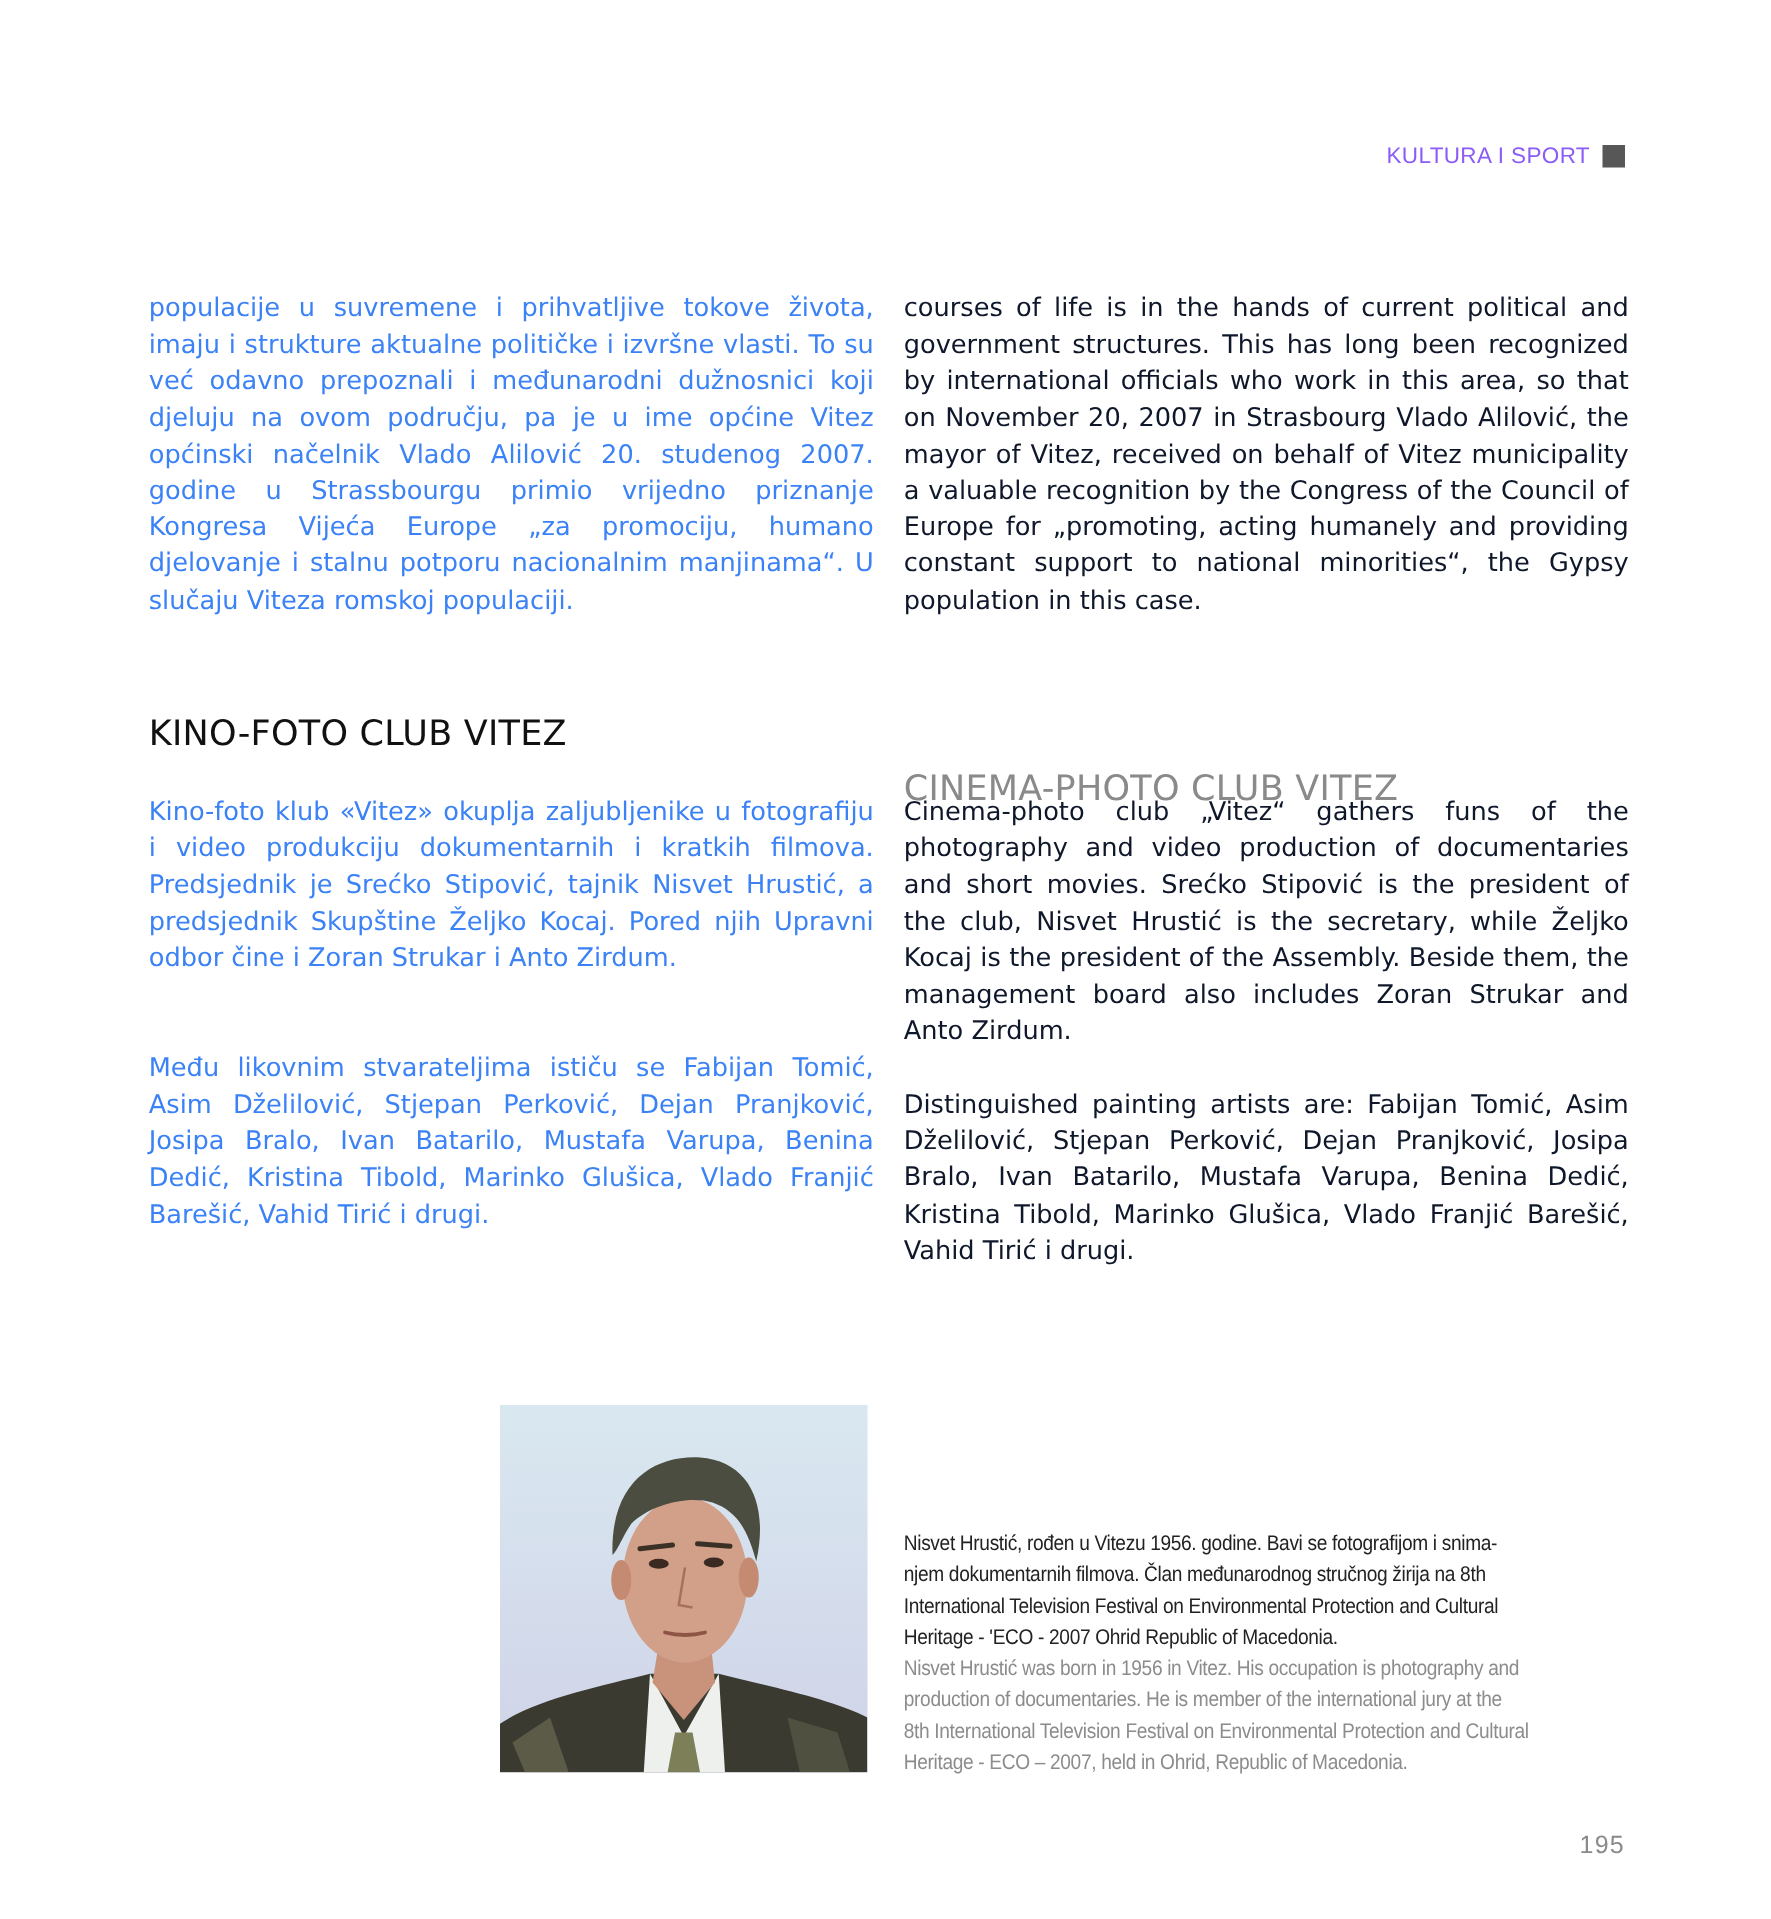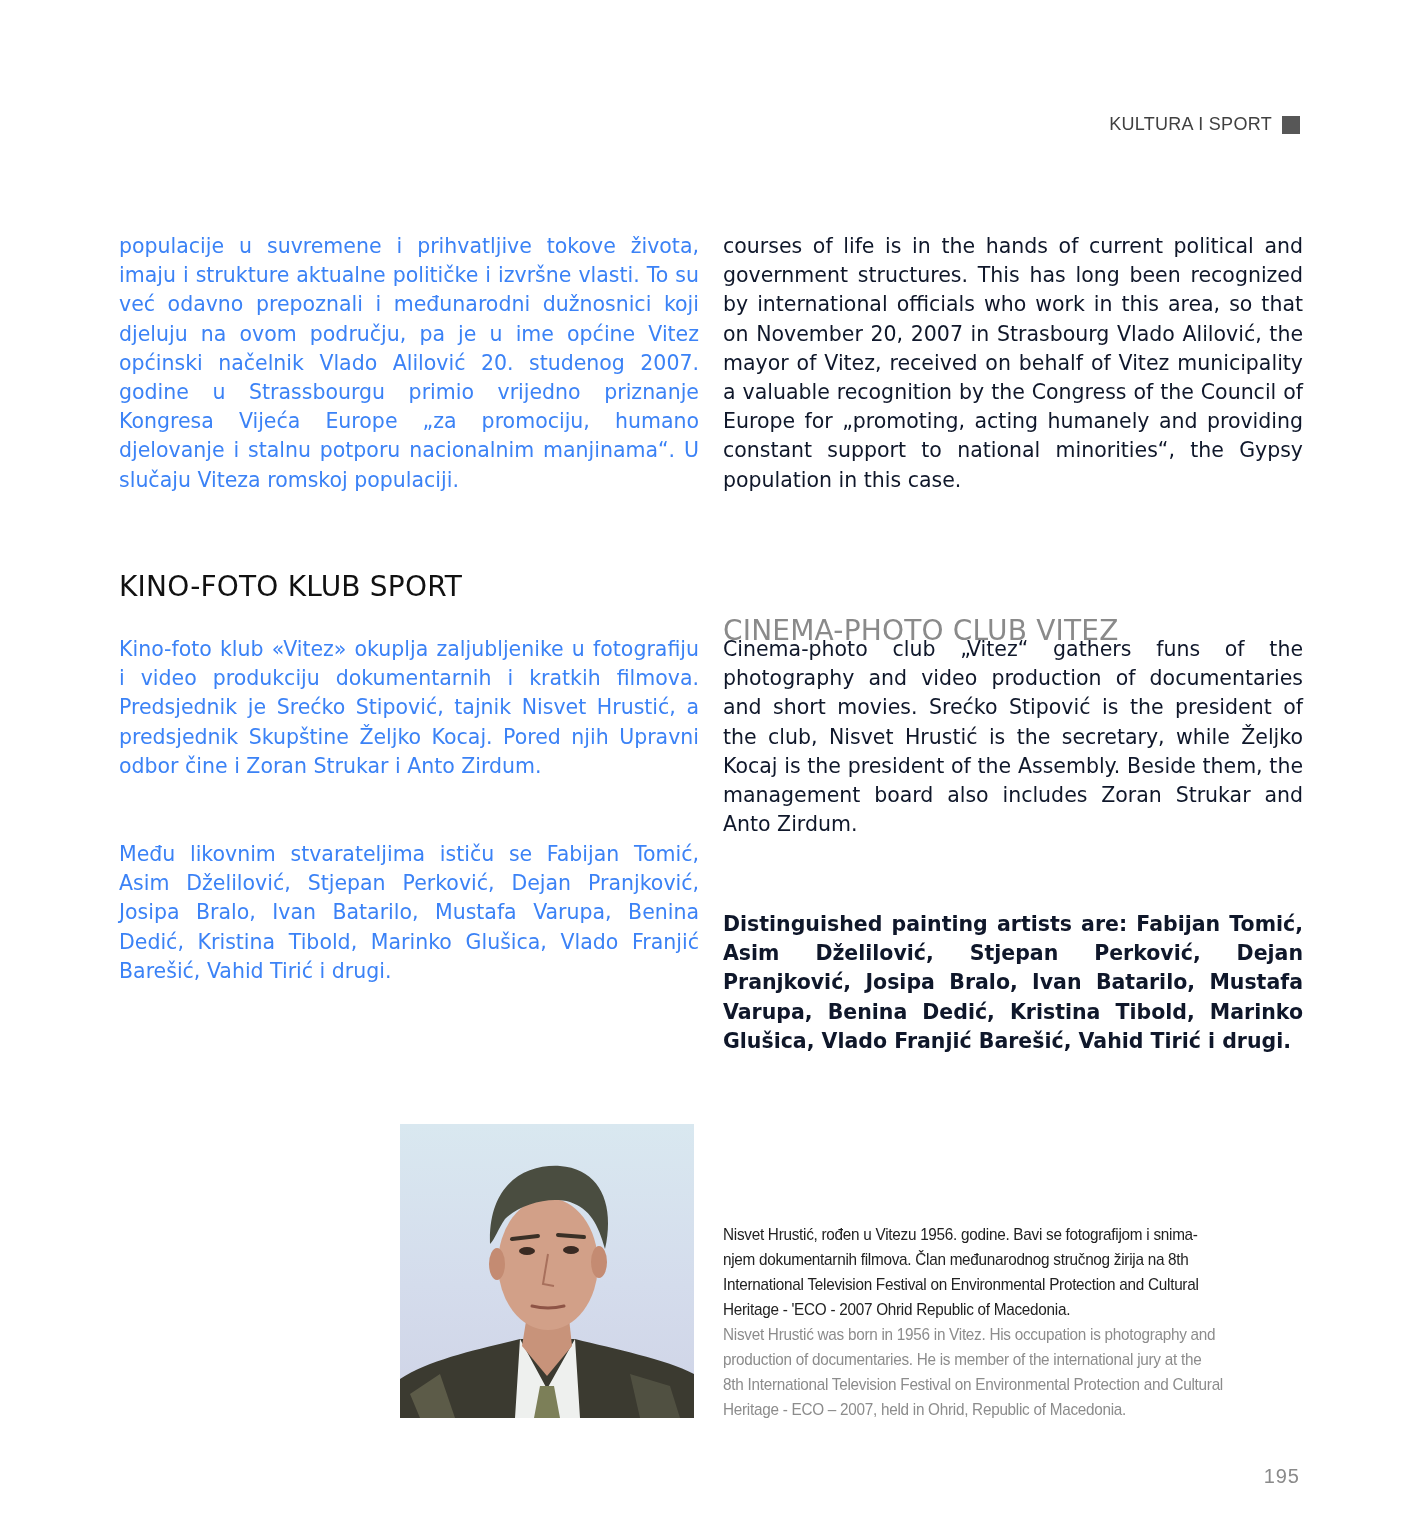--- a/index.html
+++ b/index.html
@@ -1,34 +1,34 @@
 <!DOCTYPE html>
 <html><head>
   <meta charset="utf-8">
   <style>
     html, body { margin: 0; padding: 0; background: #ffffff; }
     body { width: 1417px; height: 1535px; position: relative; overflow: hidden; font-family: "DejaVu Sans", sans-serif; }
 
     .running-head { position: absolute; top: 114px; right: 117px; display: flex; align-items: center; gap: 10px; }
-    .running-head .label { font-family: "Liberation Sans", sans-serif; font-size: 18px; color: #404040; letter-spacing: 0.3px; margin-left: 24px; }
+    .running-head .label { font-family: "Liberation Sans", sans-serif; font-size: 18px; color: #8b5cf6; letter-spacing: 0.3px; margin-left: 24px; }
     .running-head .square { width: 18px; height: 18px; background: #575757; }
 
     .col { position: absolute; width: 580px; font-size: 20.5px; line-height: 29.2px; text-align: justify; }
     .col.left { left: 119px; color: #3b82f6; }
     .col.right { left: 723px; color: #0f172a; }
     .col p { margin: 0; }
 
     .intro { top: 232px; }
     .heading { position: absolute; top: 570px; font-size: 28px; letter-spacing: 0.2px; margin: 0; font-weight: normal; line-height: 34px; }
     .heading.left { left: 119px; color: #111111; }
     .heading.right { left: 723px; color: #8a8a8a; margin-top: 44px; }
 
     .body1 { top: 635px; }
     .body2 { top: 840px; }
-    .body2.right { top: 910px; font-weight: bold; }
+    .body2.right { top: 869px; }
 
     .photo { position: absolute; left: 400px; top: 1124px; width: 294px; height: 294px; overflow: hidden;
       background: linear-gradient(180deg, #d9e8f0 0%, #d4dcec 55%, #cfd3e6 100%); }
 
     .caption { position: absolute; left: 723px; width: 580px; font-family: "Liberation Sans", sans-serif; font-size: 17px; line-height: 25px; letter-spacing: -0.3px; transform: scaleX(0.9); transform-origin: left top; }
     .caption.bs { top: 1222px; color: #222222; width: 640px; }
     .caption.en { top: 1322px; color: #8c8c8c; width: 640px; }
     .caption p { margin: 0; }
 
     .page-number { position: absolute; top: 1433px; right: 117px; font-family: "Liberation Sans", sans-serif; font-size: 20px; color: #8a8a8a; letter-spacing: 1px; margin-top: 32px; }
@@ -41,21 +41,21 @@
   <span class="square"></span>
 </div>
 
 <div class="col left intro">
   <p>populacije u suvremene i prihvatljive tokove života, imaju i strukture aktualne političke i izvršne vlasti. To su već odavno prepoznali i međunarodni dužnosnici koji djeluju na ovom području, pa je u ime općine Vitez općinski načelnik Vlado Alilović 20. studenog 2007. godine u Strassbourgu primio vrijedno priznanje Kongresa Vijeća Europe „za promociju, humano djelovanje i stalnu potporu nacionalnim manjinama“. U slučaju Viteza romskoj populaciji.</p>
 </div>
 <div class="col right intro">
   <p>courses of life is in the hands of current political and government structures. This has long been recognized by international officials who work in this area, so that on November 20, 2007 in Strasbourg Vlado Alilović, the mayor of Vitez, received on behalf of Vitez municipality a valuable recognition by the Congress of the Council of Europe for „promoting, acting humanely and providing constant support to national minorities“, the Gypsy population in this case.</p>
 </div>
 
-<h2 class="heading left">KINO-FOTO KLUB SPORT</h2>
+<h2 class="heading left">KINO-FOTO CLUB VITEZ</h2>
 <h2 class="heading right">CINEMA-PHOTO CLUB VITEZ</h2>
 
 <div class="col left body1">
   <p>Kino-foto klub «Vitez» okuplja zaljubljenike u fotografiju i video produkciju dokumentarnih i kratkih filmova. Predsjednik je Srećko Stipović, tajnik Nisvet Hrustić, a predsjednik Skupštine Željko Kocaj. Pored njih Upravni odbor čine i Zoran Strukar i Anto Zirdum.</p>
 </div>
 <div class="col right body1">
   <p>Cinema-photo club „Vitez“ gathers funs of the photography and video production of documentaries and short movies. Srećko Stipović is the president of the club, Nisvet Hrustić is the secretary, while Željko Kocaj is the president of the Assembly. Beside them, the management board also includes Zoran Strukar and Anto Zirdum.</p>
 </div>
 
 <div class="col left body2">

